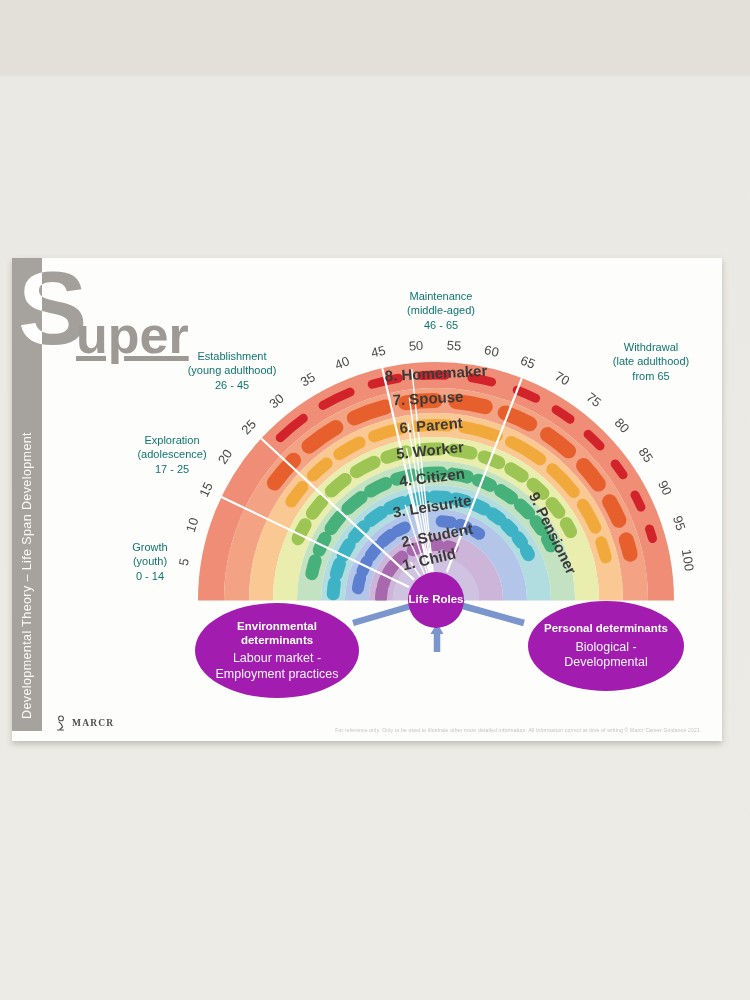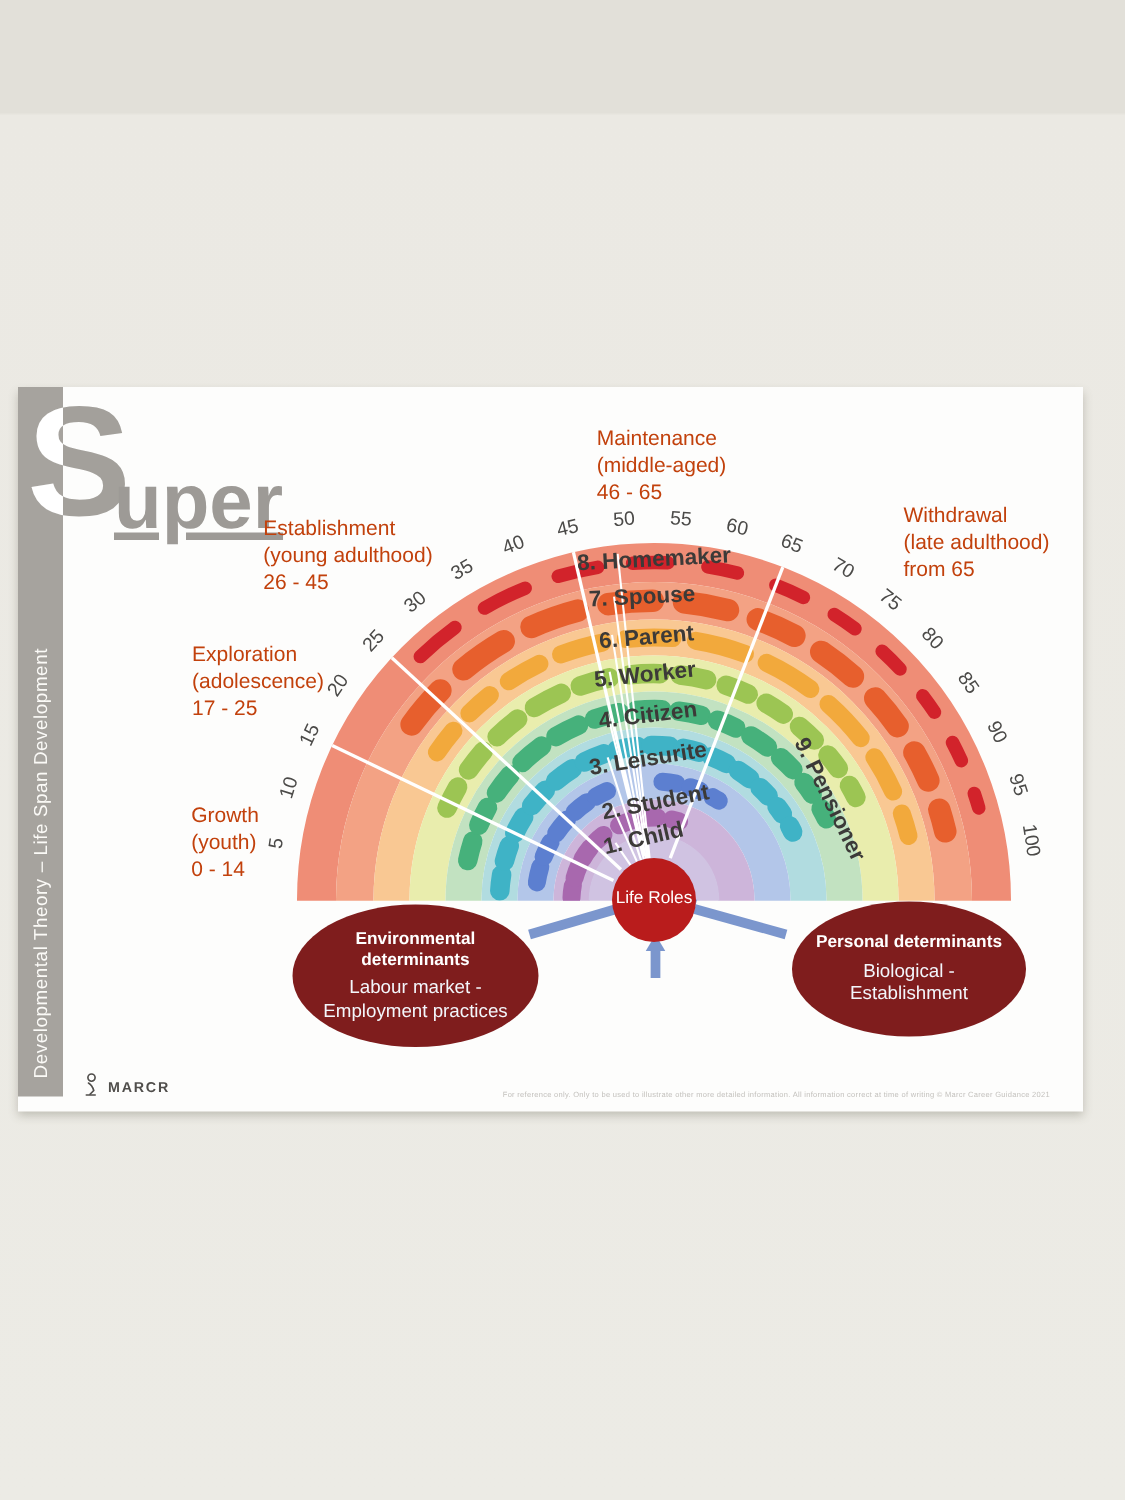--- a/index.html
+++ b/index.html
@@ -18,31 +18,31 @@
           color:#a3a09b;letter-spacing:-2px;}
   .s-clip{position:absolute;left:0;top:0;width:30px;height:140px;overflow:hidden;}
   .s-clip .super-s{color:#ffffff;}
   .super-rest{position:absolute;left:64px;top:51px;font-size:52px;line-height:52px;font-weight:700;
           color:#9d9a96;text-decoration:underline;}
   
   #rainbow-svg{position:absolute;left:0;top:0;width:710px;height:483px;}
   
   .band-label{position:absolute;transform:translate(-50%,-50%) rotate(var(--r,0deg));
           font-weight:700;font-size:15px;color:#3c3a38;white-space:nowrap;}
-  .stage-label{position:absolute;transform:translate(-50%,-50%);text-align:left;
-          font-size:14px;color:#c2410c;line-height:1.3;white-space:nowrap;}
-  .ellipse{position:absolute;background:#7f1d1d;border-radius:50%;color:#fff;text-align:center;
+  .stage-label{position:absolute;transform:translate(-50%,-50%);text-align:center;
+          font-size:11px;color:#0f766e;line-height:1.3;white-space:nowrap;}
+  .ellipse{position:absolute;background:#a21caf;border-radius:50%;color:#fff;text-align:center;
           display:flex;flex-direction:column;justify-content:center;box-sizing:border-box;padding:0 16px;}
   .etitle{font-weight:700;font-size:11.5px;line-height:1.25;}
   .ebody{font-size:12.5px;line-height:1.25;margin-top:4px;color:#f3f6fb;}
   .life-roles{position:absolute;left:396px;top:314px;width:56px;height:56px;border-radius:50%;
-          background:#b91c1c;color:#fff;font-weight:400;font-size:11.5px;line-height:1.2;
+          background:#a21caf;color:#fff;font-weight:700;font-size:11.5px;line-height:1.2;
           display:flex;align-items:center;justify-content:center;text-align:center;}
-  .footer-brand{position:absolute;left:43px;top:457px;display:flex;align-items:flex-end;gap:4px;
-          color:#504e4b;font-size:9.5px;font-weight:700;letter-spacing:1.2px;}
+  .footer-brand{position:absolute;left:43px;top:457px;display:flex;align-items:center;gap:4px;
+          color:#504e4b;font-size:9.5px;font-weight:700;letter-spacing:1.2px;font-family:Liberation Serif, serif;}
   .disclaimer{position:absolute;right:22px;top:469px;font-size:5px;color:#c3c1bd;letter-spacing:.2px;}
 </style>
 </head>
 <body>
 
 <div class="scene">
   <div class="poster">
 
     <div class="sidebar">
       <span class="sidebar-text">Developmental Theory – Life Span Development</span>
@@ -233,21 +233,21 @@
     <div class="band-label" style="left:541px;top:275px;--r:64deg">9. Pensioner</div>
 
     <div class="life-roles">Life Roles</div>
 
     <div class="ellipse" style="left:183px;top:345px;width:164px;height:95px">
       <div class="etitle">Environmental determinants</div>
       <div class="ebody">Labour market - Employment practices</div>
     </div>
     <div class="ellipse" style="left:516px;top:343px;width:156px;height:90px">
       <div class="etitle">Personal determinants</div>
-      <div class="ebody">Biological - Establishment</div>
+      <div class="ebody">Biological - Developmental</div>
     </div>
 
     <div class="footer-brand">
       <svg width="13" height="16" viewBox="0 0 13 16">
         <circle cx="6" cy="3.4" r="2.4" fill="none" stroke="#504e4b" stroke-width="1.1"></circle>
         <path d="M4 7 Q6.5 8.5 7.5 12 L5 14.5" fill="none" stroke="#504e4b" stroke-width="1.1" stroke-linecap="round"></path>
         <path d="M2.5 15 L8.5 15" stroke="#504e4b" stroke-width="1" stroke-linecap="round"></path>
       </svg>
       <span>MARCR</span>
     </div>

